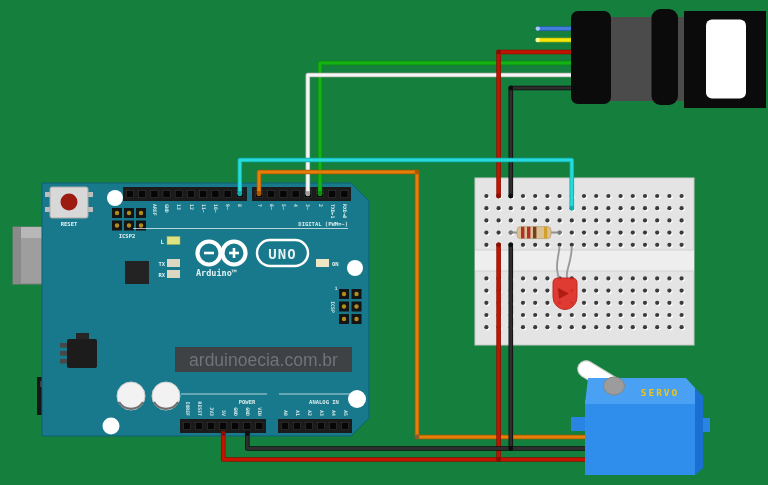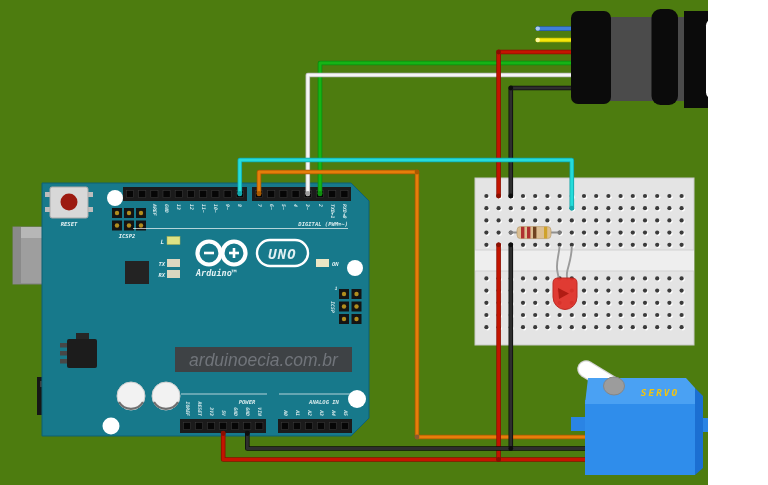--- a/index.html
+++ b/index.html
@@ -1,17 +1,17 @@
 <!DOCTYPE html>
 <html><head>
 <meta charset="utf-8">
 <style>
   html,body{margin:0;padding:0;background:#ffffff;}
-  .stage{width:708px;height:485px;position:relative;background:#4d7c0f;overflow:hidden;
-         font-family:"DejaVu Sans Mono", monospace;font-style:italic;}
+  .stage{width:768px;height:485px;position:relative;background:#15803d;overflow:hidden;
+         font-family:"DejaVu Sans Mono", monospace;}
   svg{display:block;}
   text{user-select:none;}
   .pinlbl{font-family:"DejaVu Sans Mono",monospace;font-weight:bold;fill:#d6eaec;}
   .boardlbl{font-family:"DejaVu Sans Mono",monospace;font-weight:bold;fill:#e2f1f3;}
 </style>
 </head>
 <body>
 
 <div class="stage">
 <svg width="768" height="485" viewBox="0 0 768 485" xmlns="http://www.w3.org/2000/svg">

